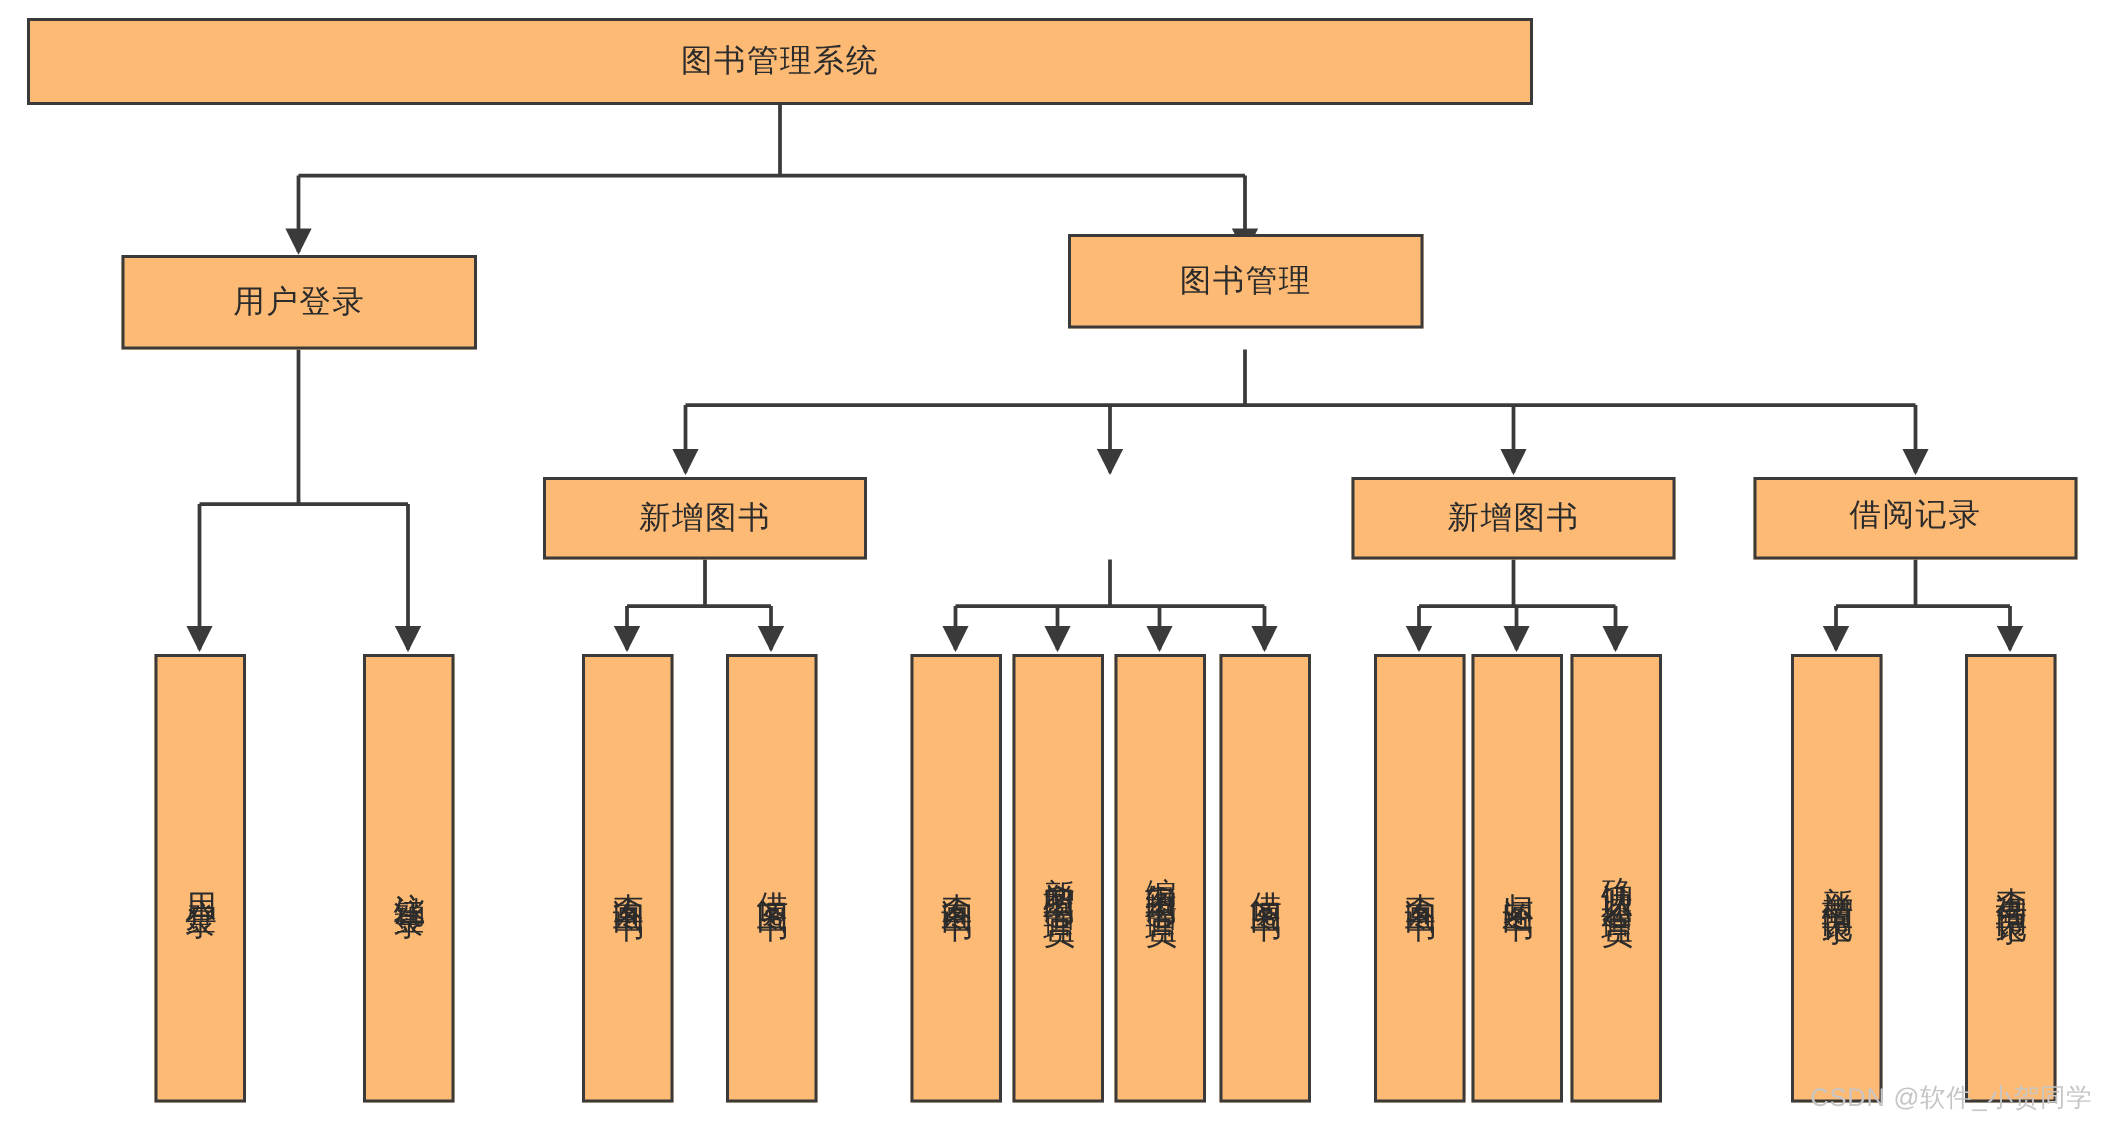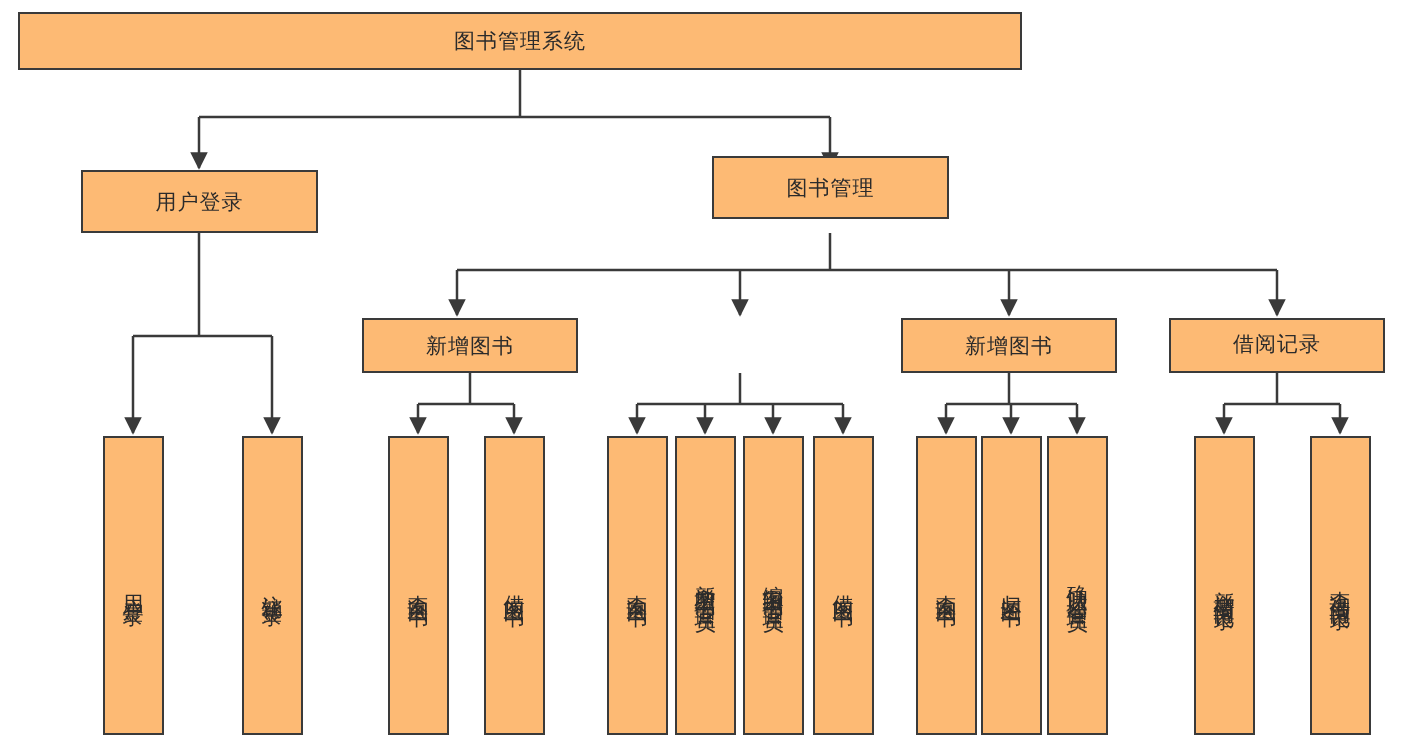--- a/index.html
+++ b/index.html
@@ -181,14 +181,15 @@
     <span class="vtext">确认归还（管理员）</span>
   </div>
 
   <div class="node vert" style="left:1194px; top:436px; width:61px; height:299px;">
     <span class="vtext">新增借阅记录</span>
   </div>
   <div class="node vert" style="left:1310px; top:436px; width:61px; height:299px;">
     <span class="vtext">查询借阅记录</span>
   </div>
 
+  <div class="watermark">CSDN @软件_小贺同学</div>
 
 </div>
 
 </body></html>

